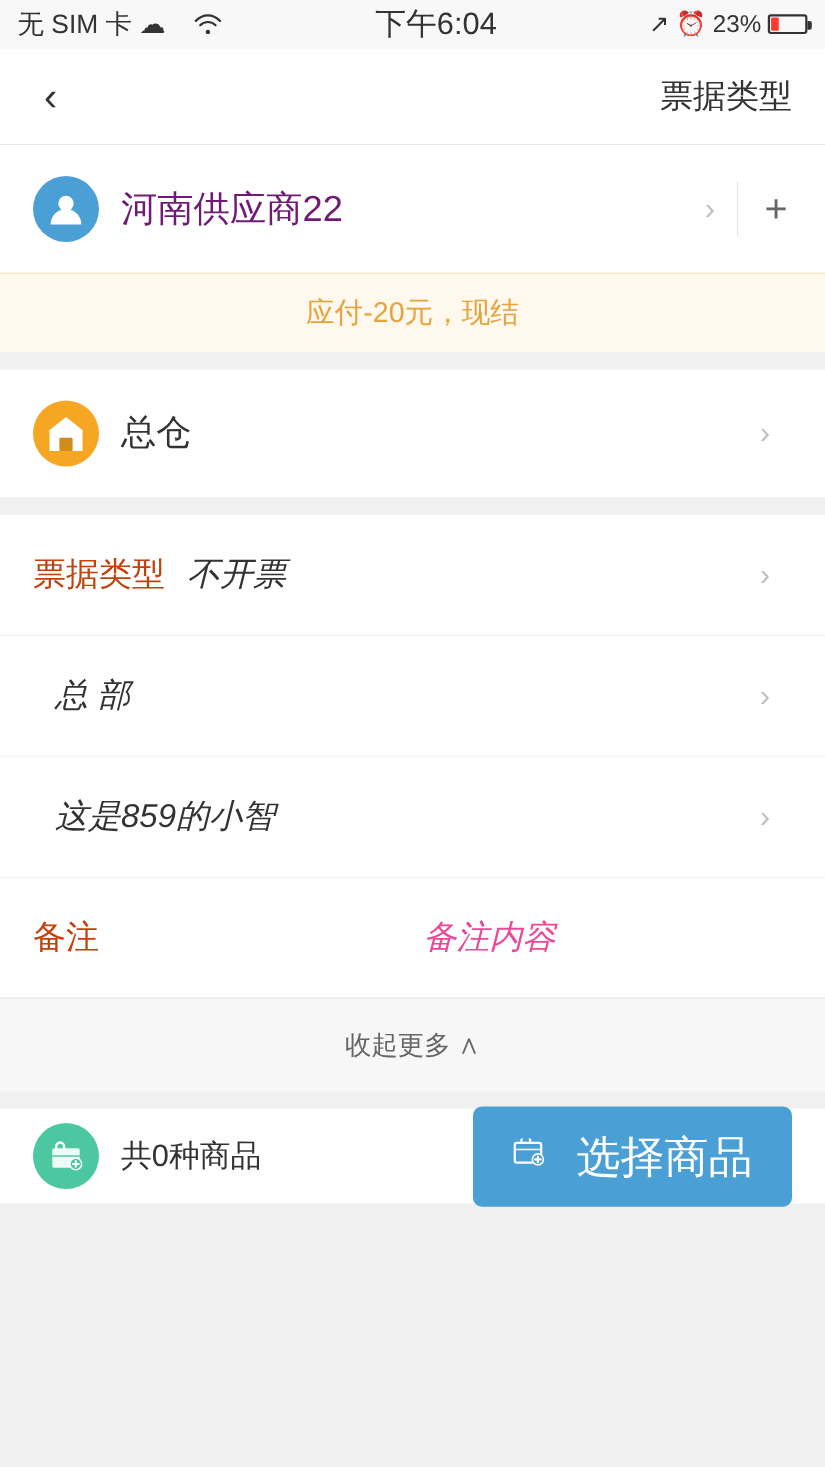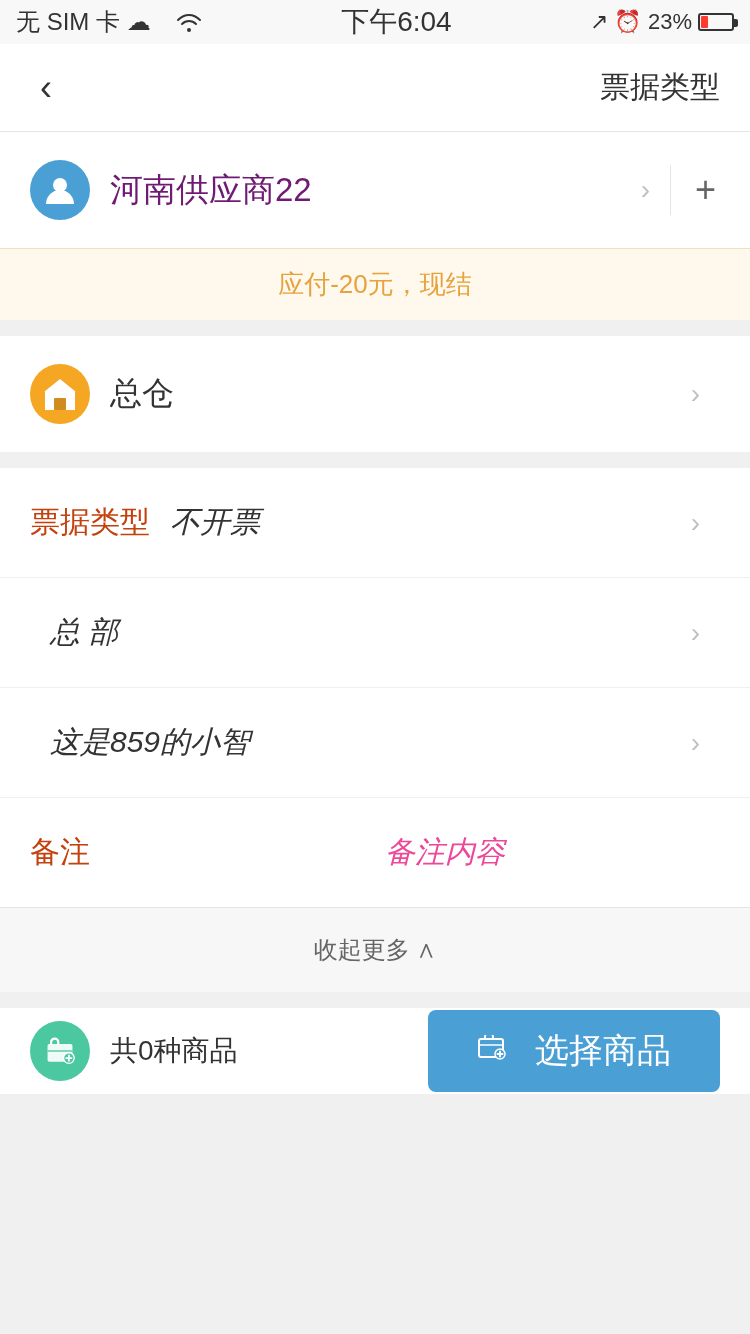--- a/index.html
+++ b/index.html
@@ -212,22 +212,22 @@
     .product-count {
       flex: 1;
       font-size: 28px;
       color: #333;
     }
     .select-btn {
       background: #4a9fd4;
       color: #fff;
       border: none;
       border-radius: 8px;
-      padding: 18px 49px;
-      font-size: 34px;
+      padding: 18px 36px;
+      font-size: 40px;
       display: flex;
       align-items: center;
       gap: 28px;
       cursor: pointer;
     }
     .select-btn-icon { font-size: 28px; }
 
     
     .gray-bottom {
       width: 100%;

